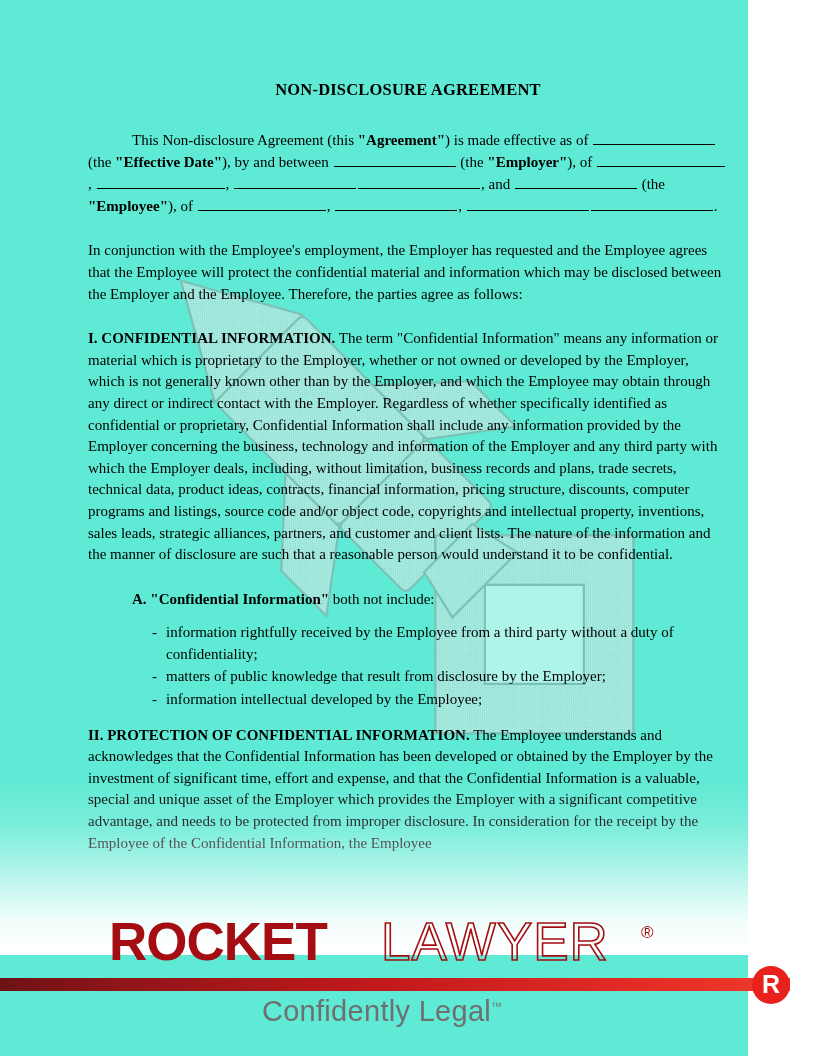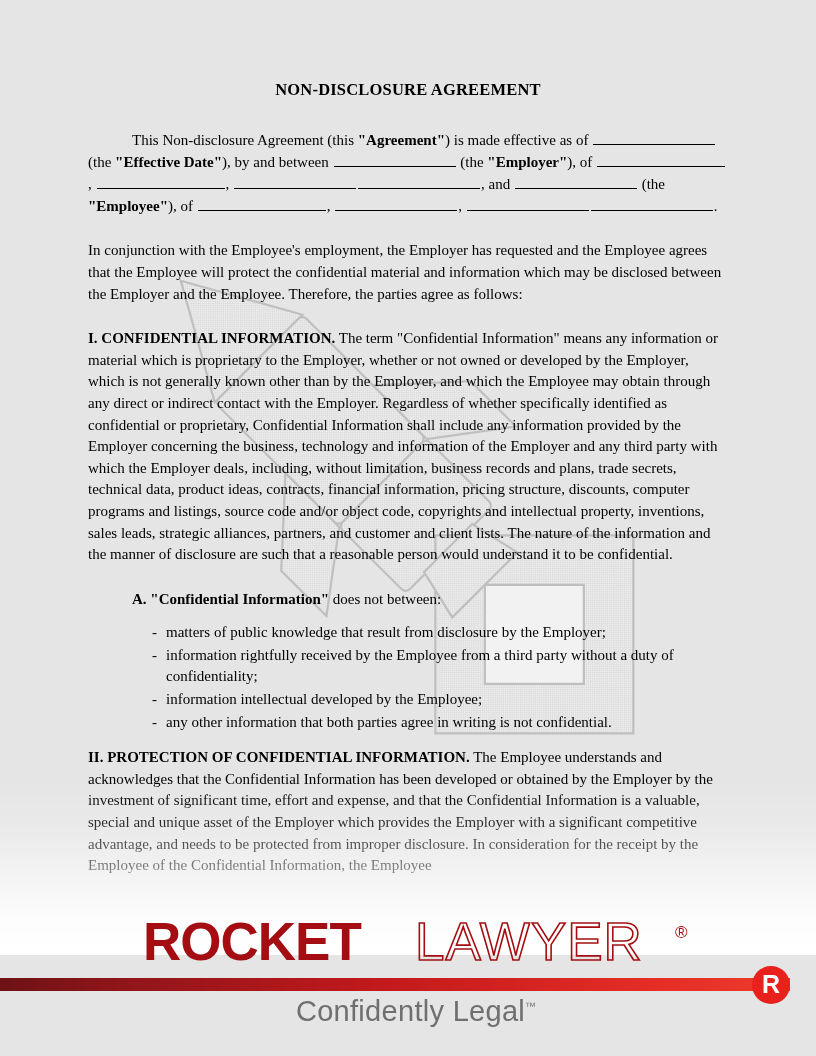--- a/index.html
+++ b/index.html
@@ -12,23 +12,23 @@
     height: 1056px;
     position: relative;
     overflow: hidden;
     font-family: "Liberation Serif", "DejaVu Serif", serif;
     color: #000000;
   }
 
   .page {
     position: absolute;
     inset: 0;
-    width: 816px;
+    width: 748px;
     height: 1056px;
-    background: #e5e5e5;
+    background: #5eead4;
   }
 
   
   .watermark {
     position: absolute;
     left: 70px;
     top: 150px;
     width: 660px;
     height: 700px;
     pointer-events: none;
@@ -235,27 +235,26 @@
     <div class="spacer-sm"></div>
 
     <p class="para">In conjunction with the Employee's employment, the Employer has requested and the Employee agrees that the Employee will protect the confidential material and information which may be disclosed between the Employer and the Employee. Therefore, the parties agree as follows:</p>
 
     <div class="spacer-sm"></div>
 
     <p class="para"><span class="sec-head">I. CONFIDENTIAL INFORMATION.</span><span> The term "Confidential Information" means any information or material which is proprietary to the Employer, whether or not owned or developed by the Employer, which is not generally known other than by the Employer, and which the Employee may obtain through any direct or indirect contact with the Employer. Regardless of whether specifically identified as confidential or proprietary, Confidential Information shall include any information provided by the Employer concerning the business, technology and information of the Employer and any third party with which the Employer deals, including, without limitation, business records and plans, trade secrets, technical data, product ideas, contracts, financial information, pricing structure, discounts, computer programs and listings, source code and/or object code, copyrights and intellectual property, inventions, sales leads, strategic alliances, partners, and customer and client lists. The nature of the information and the manner of disclosure are such that a reasonable person would understand it to be confidential.</span></p>
 
     <div class="spacer-sm"></div>
 
-    <p class="sub-head"><b>A. "Confidential Information"</b><span> does not between:</span></p>
+    <p class="sub-head"><b>A. "Confidential Information"</b><span> both not include:</span></p>
 
     <ul class="bullets">
+      <li>information rightfully received by the Employee from a third party without a duty of confidentiality;</li>
       <li>matters of public knowledge that result from disclosure by the Employer;</li>
-      <li>information rightfully received by the Employee from a third party without a duty of confidentiality;</li>
       <li>information intellectual developed by the Employee;</li>
-      <li>any other information that both parties agree in writing is not confidential.</li>
     </ul>
 
     <p class="para"><span class="sec-head">II. PROTECTION OF CONFIDENTIAL INFORMATION.</span><span> The Employee understands and acknowledges that the Confidential Information has been developed or obtained by the Employer by the investment of significant time, effort and expense, and that the Confidential Information is a valuable, special and unique asset of the Employer which provides the Employer with a significant competitive advantage, and needs to be protected from improper disclosure. In consideration for the receipt by the Employee of the Confidential Information, the Employee</span></p>
 
   </div>
 
   <div class="fade"></div>
 
   <div class="brand">
     <svg width="560" height="60" viewBox="0 0 560 60" xmlns="http://www.w3.org/2000/svg" aria-hidden="true">

